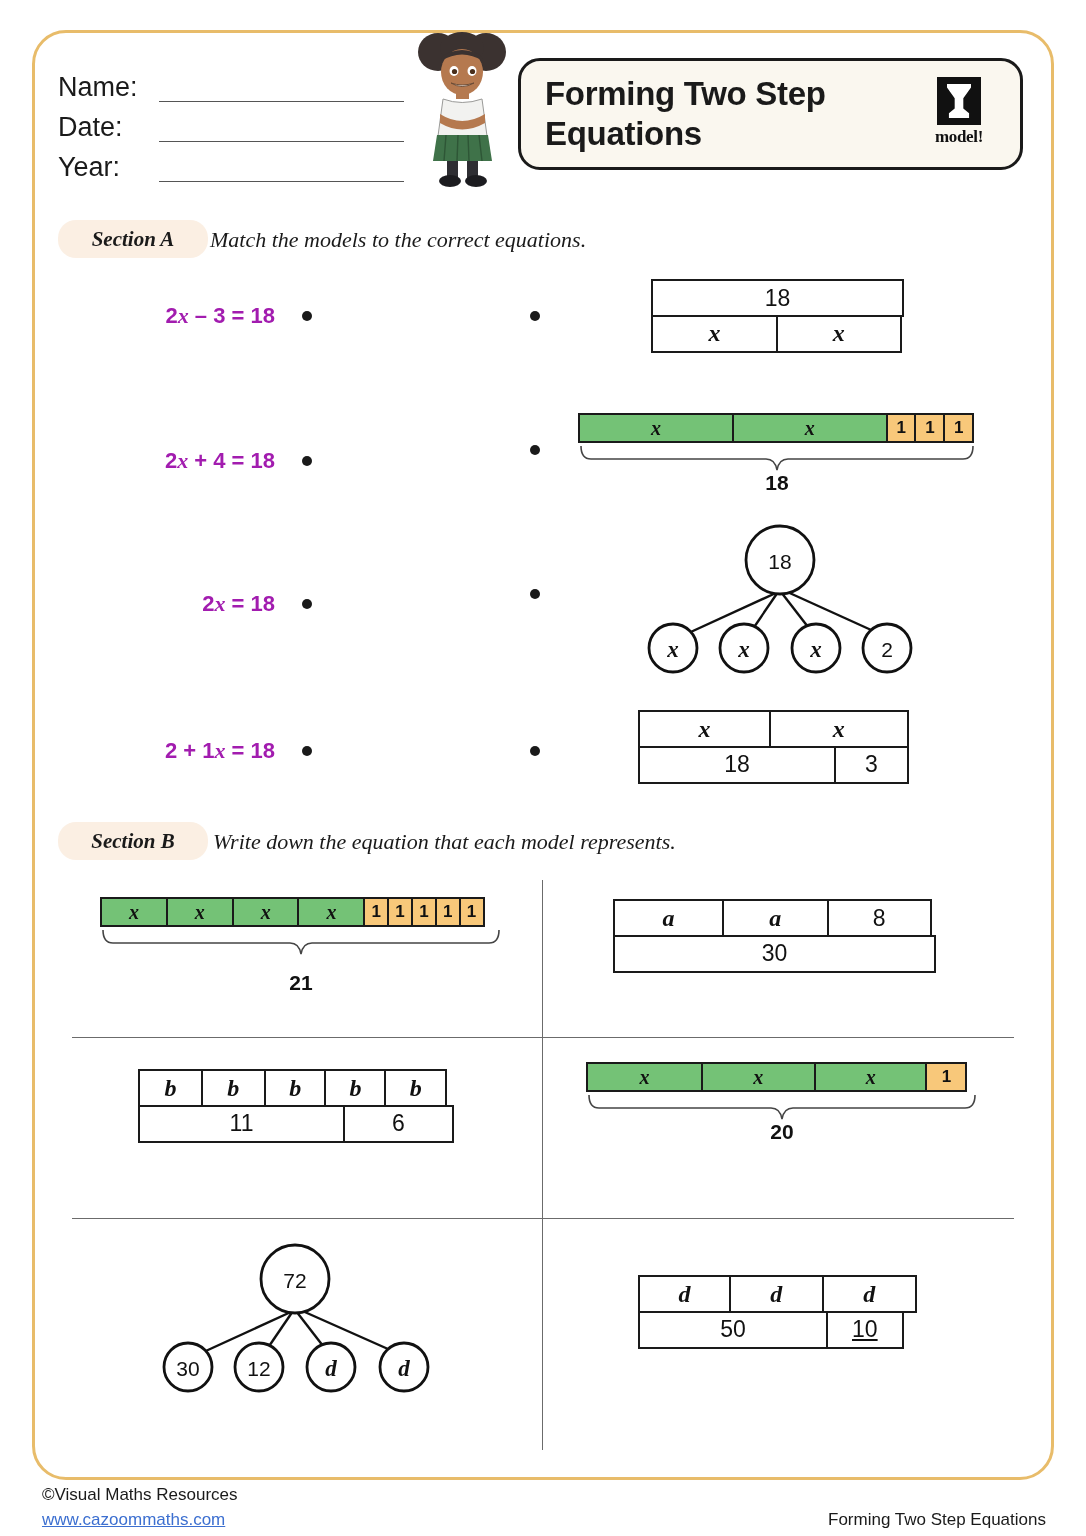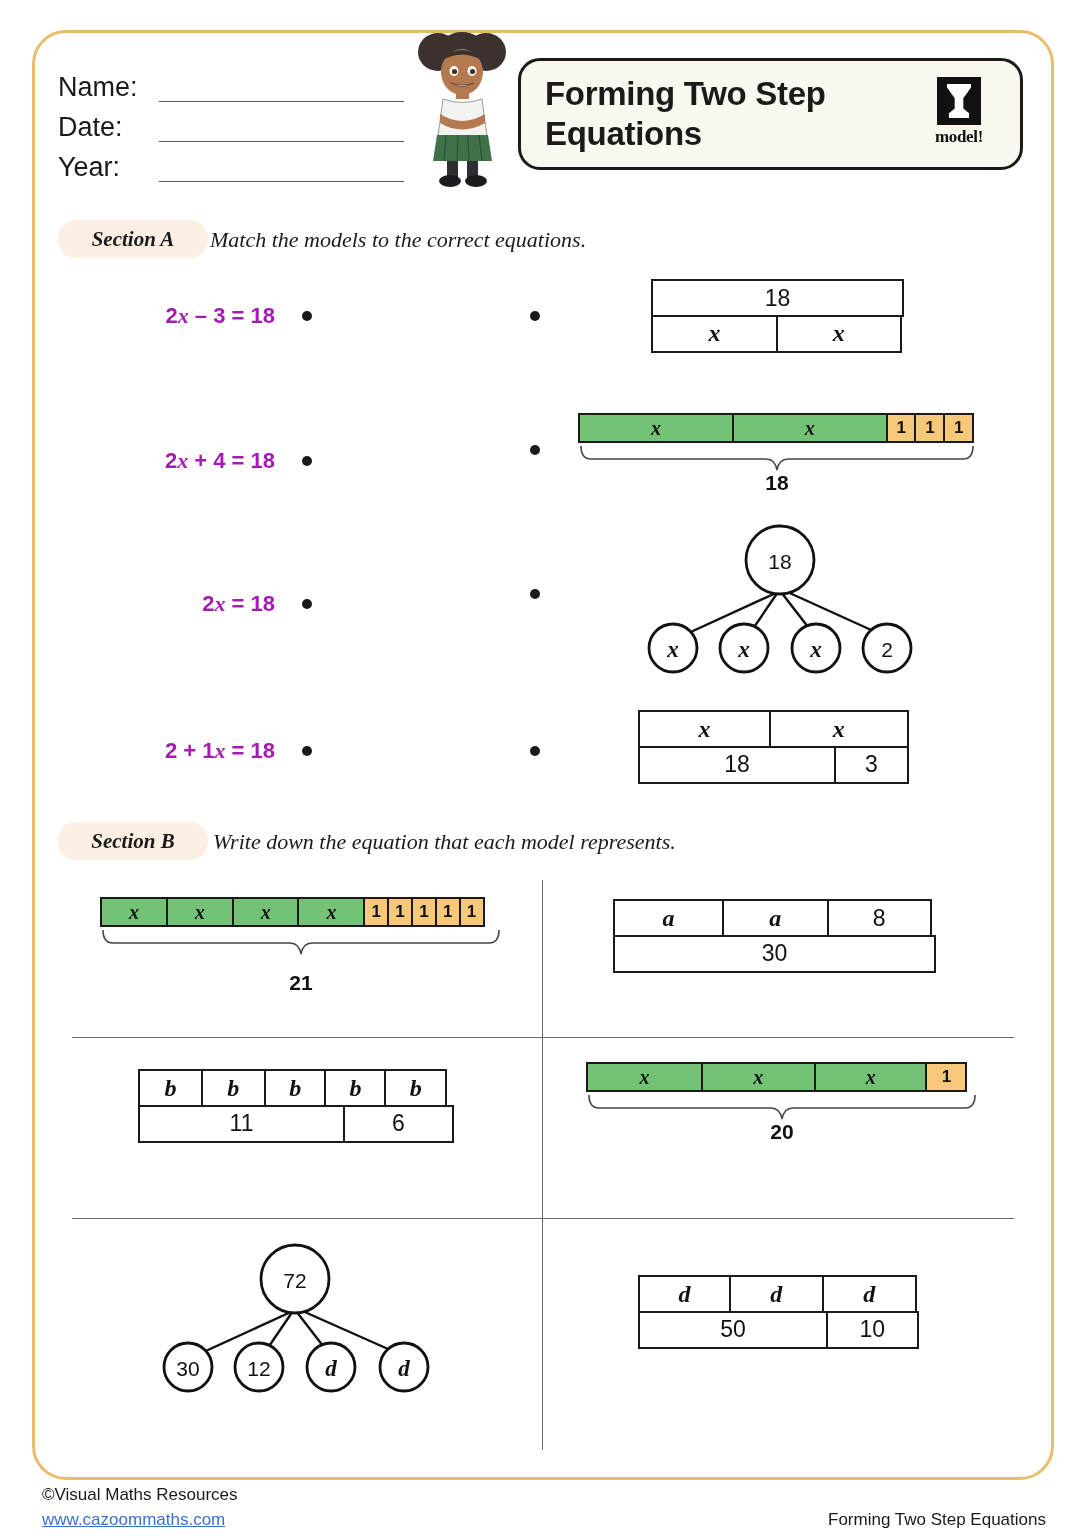--- a/index.html
+++ b/index.html
@@ -400,21 +400,21 @@
 </div>
 
 <div class="barmodel" style="left:638px; top:1275px;">
   <div class="bmrow">
     <div class="bmcell var" style="width:93px;">d</div>
     <div class="bmcell var" style="width:95px;">d</div>
     <div class="bmcell var" style="width:95px;">d</div>
   </div>
   <div class="bmrow">
     <div class="bmcell" style="width:190px;">50</div>
-    <div class="bmcell" style="width:93px;">10</div>
+    <div class="bmcell" style="width:78px;text-decoration:underline;">10</div>
   </div>
 </div>
 
 <div class="footer">
   <div class="footer-left">
     <span>©Visual Maths Resources</span>
     <a class="footer-link" href="#">www.cazoommaths.com</a>
   </div>
   <div class="footer-right">Forming Two Step Equations</div>
 </div>

